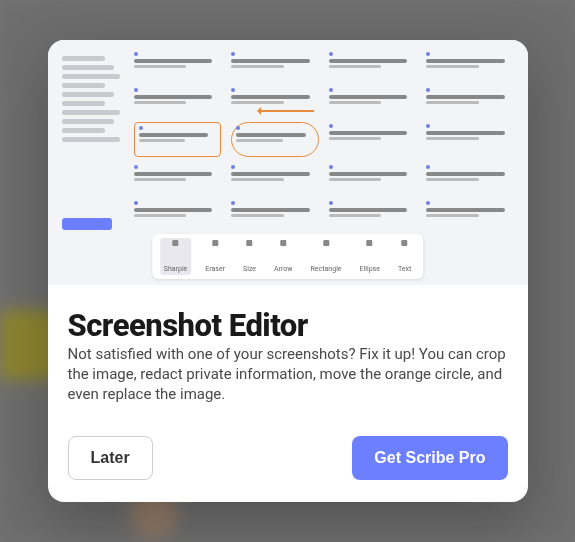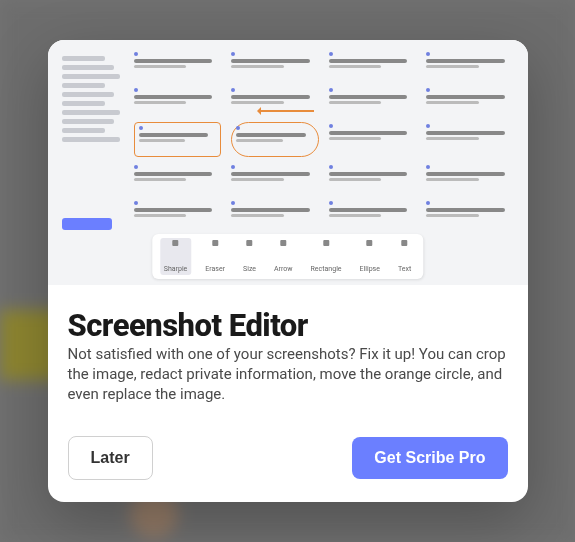--- a/index.html
+++ b/index.html
@@ -209,21 +209,20 @@
     }
     .desc {
       font-size: 15px;
       color: #4a4a4a;
       line-height: 1.35;
       margin-bottom: 32px;
     }
     .actions {
       display: flex;
       justify-content: space-between;
-      align-items: center;
     }
     .btn {
       padding: 12px 22px;
       border-radius: 8px;
       font-size: 16px;
       font-weight: 600;
       cursor: pointer;
       border: none;
     }
     .btn-secondary {

